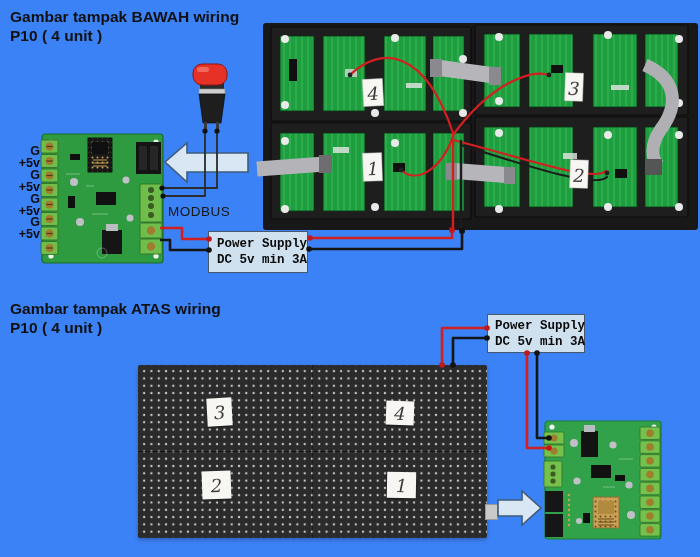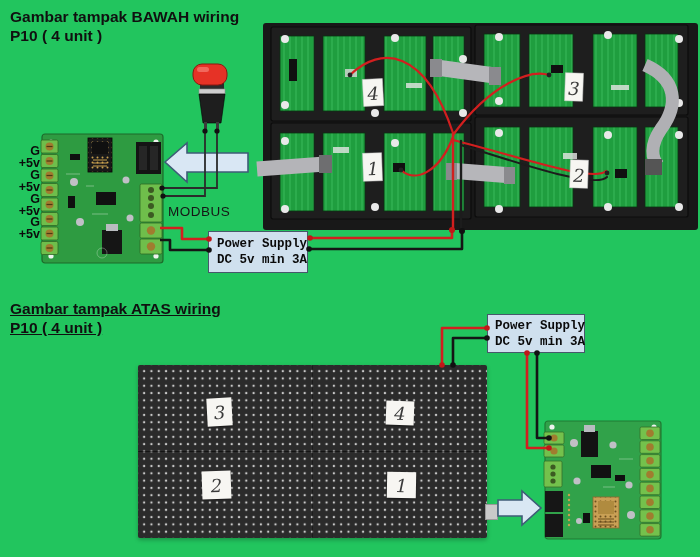--- a/index.html
+++ b/index.html
@@ -1,16 +1,16 @@
 <!DOCTYPE html>
 <html><head>
 <meta charset="utf-8">
 <style>
   html,body{margin:0;padding:0;background:#fff;}
-  #canvas{position:relative;width:700px;height:557px;background:#22c55e;overflow:hidden;
+  #canvas{position:relative;width:700px;height:557px;background:#3b82f6;overflow:hidden;
           font-family:"Liberation Sans",sans-serif;color:#111;}
   .abs{position:absolute;}
   .title{font-size:15.5px;font-weight:bold;line-height:19px;color:#101010;white-space:nowrap;}
   .pinlabels{width:38px;text-align:right;font-weight:bold;font-size:12.5px;line-height:11.9px;color:#0c0c0c;}
   .pinlabels span{display:block;}
   .modbus{font-size:13.5px;letter-spacing:.5px;color:#161616;}
   .psbox{box-sizing:border-box;background:#cfe0ee;border:1.6px solid #47586b;
          font-weight:bold;font-size:12.5px;line-height:16px;color:#0a0a0a;font-family:Liberation Mono, monospace;}
   .psbox div{white-space:nowrap;}
   .matrix{background-color:#2b2b2b;border-radius:2px;
@@ -272,21 +272,21 @@
         <rect x="100" y="130" width="19" height="28" fill="#f7f6f2" stroke="#ccc" stroke-width=".5"></rect>
         <text class="hand" x="110" y="152" font-size="18" text-anchor="middle">1</text>
       </g>
       <g transform="rotate(2 316 151)">
         <rect x="307" y="137" width="18" height="28" fill="#f7f6f2" stroke="#ccc" stroke-width=".5"></rect>
         <text class="hand" x="316" y="159" font-size="18" text-anchor="middle">2</text>
       </g>
     </g>
   </svg>
 
-  <div class="abs title" style="left:10px;top:299px;text-decoration:underline;">
+  <div class="abs title" style="left:10px;top:299px;">
     <div>Gambar tampak ATAS wiring</div>
     <div>P10 ( 4 unit )</div>
   </div>
 
   <div class="abs psbox" style="left:487px;top:314px;width:98px;height:39px;padding:3px 0 0 7px;">
     <div>Power Supply</div>
     <div>DC 5v min 3A</div>
   </div>
 
   <div class="abs matrix" style="left:138px;top:365px;width:349px;height:173px;">

